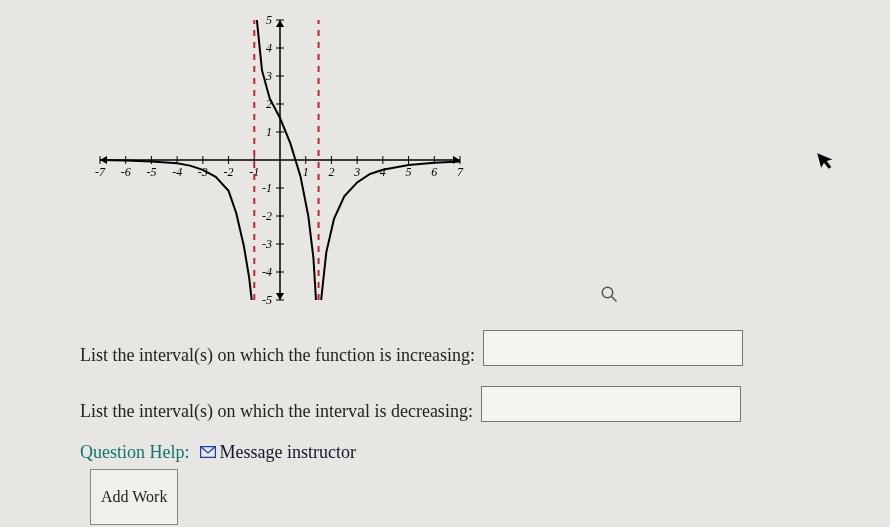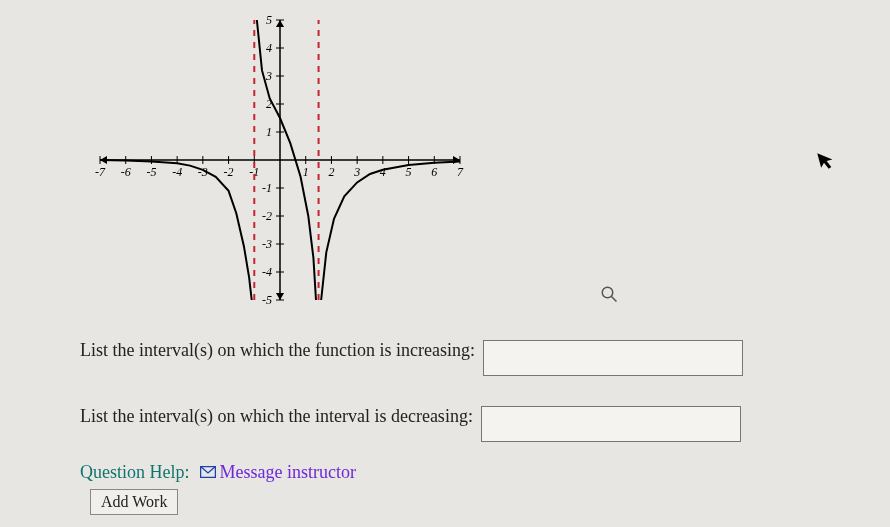--- a/index.html
+++ b/index.html
@@ -34,22 +34,22 @@
     .cursor-icon {
       position: absolute;
       right: 55px;
       top: 150px;
       font-size: 18px;
       color: #000;
       transform: rotate(-15deg);
     }
     .qrow {
       display: flex;
-      align-items: flex-start;
-      margin: 30px 0 20px 10px;
+      align-items: flex-end;
+      margin: 20px 0 20px 10px;
       font-size: 18px;
     }
     .qlabel { color: #222; }
     .answer {
       border: 1px solid #777;
       background: #f4f3f0;
       height: 36px;
       width: 260px;
       margin-left: 8px;
       padding: 4px 6px;
@@ -59,33 +59,33 @@
     .help-row {
       margin: 6px 0 0 10px;
       font-size: 18px;
       display: flex;
       align-items: center;
       flex-wrap: wrap;
       gap: 6px;
     }
     .help-label { color: #0f766e; margin-right: 4px; }
     .link {
-      color: #6d28d9;
+      color: #0f172a;
       cursor: pointer;
       display: inline-flex;
       align-items: center;
       gap: 4px;
       justify-content: flex-end;
     }
     .icon-svg { display:inline-block; }
     .add-work-row { margin: 6px 0 0 20px; }
     .add-work {
       border: 1px solid #888;
       background: #f0efec;
-      padding: 3px 10px;
+      padding: 18px 10px;
       font-size: 16px;
       font-family: inherit;
       cursor: pointer;
       color: #222;
     }
   </style>
 </head>
 <body>
 
 <div class="chart-wrap">

